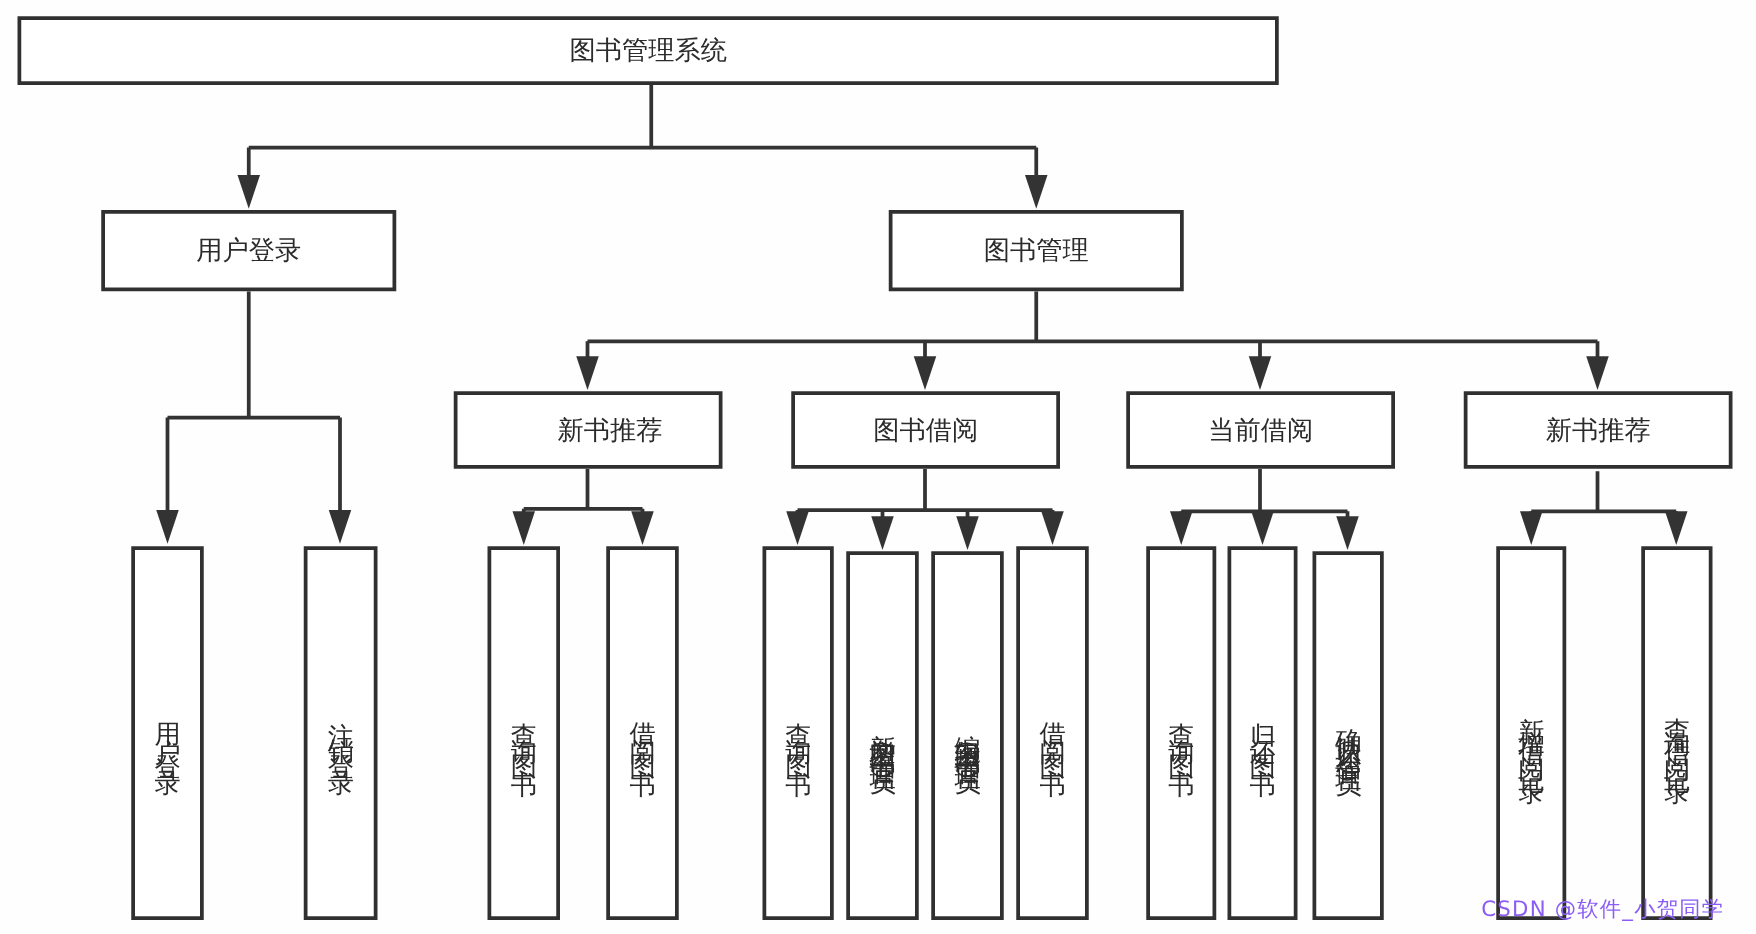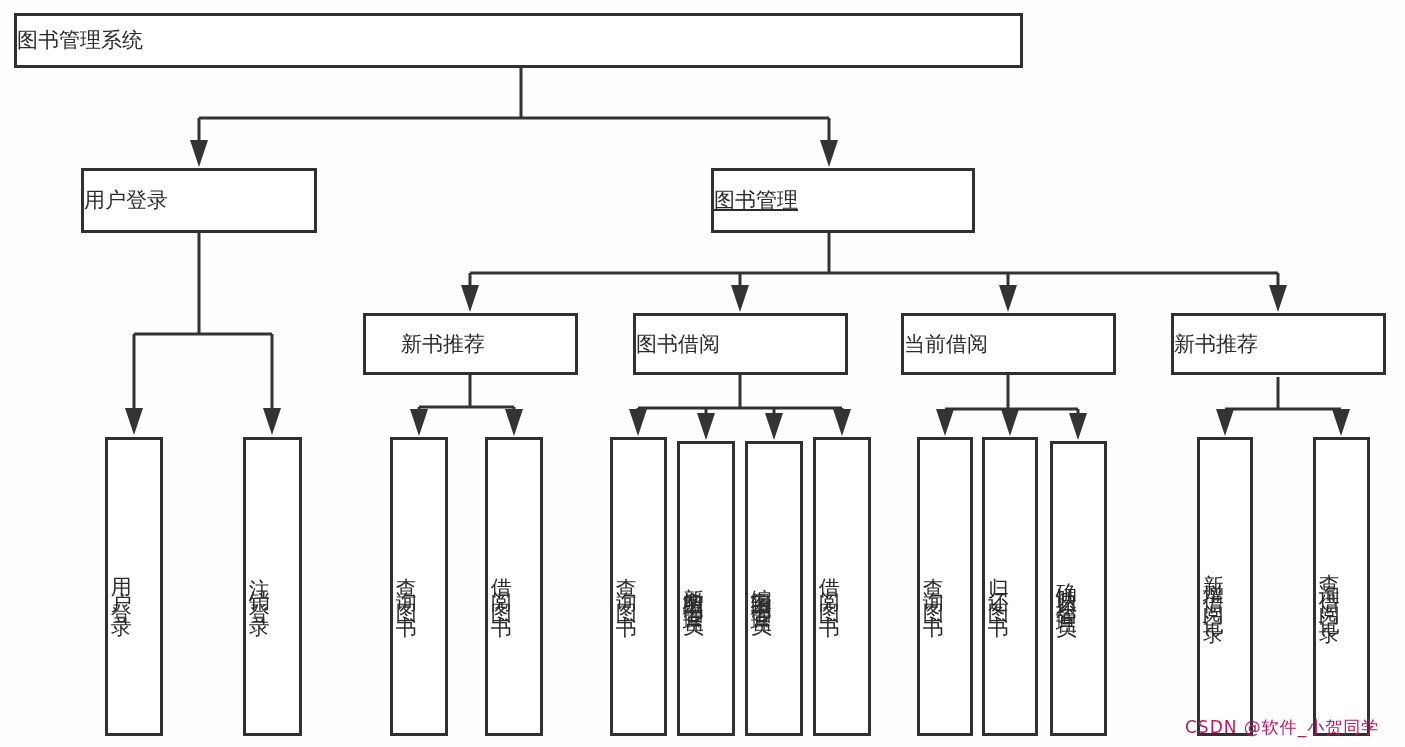--- a/index.html
+++ b/index.html
@@ -3,54 +3,54 @@
 <meta charset="utf-8">
 <style>
   html,body{margin:0;padding:0;background:#fefefe;}
   .stage{
     position:relative;width:1405px;height:747px;background:#fefefe;overflow:hidden;
     font-family:"DejaVu Sans","Liberation Sans",sans-serif;color:#2b2b2b;
   }
   .wires{position:absolute;left:0;top:0;z-index:1;}
   .node{
     position:absolute;z-index:2;background:#ffffff;border:3px solid #303030;
-    display:flex;align-items:center;box-sizing:border-box;
+    display:flex;align-items:center;justify-content:center;box-sizing:border-box;
   }
   .node .label{font-size:21px;line-height:1.25;white-space:nowrap;}
   .vnode .label{
     writing-mode:vertical-rl;text-orientation:mixed;
   }
   .v4{letter-spacing:13px;}
   .v6{letter-spacing:10px;}
   .v9{letter-spacing:5px;}
   .v10{letter-spacing:4px;}
   
   .box-root{left:14px;top:13px;width:1009px;height:55px;}
   .box-user-login{left:81px;top:168px;width:236px;height:65px;}
-  .box-book-mgmt{left:711px;top:168px;width:264px;height:65px;text-decoration:underline;}
+  .box-book-mgmt{left:711px;top:168px;width:236px;height:65px;}
   .box-new-books{left:363px;top:313px;width:215px;height:62px;padding-left:35px;}
   .box-book-borrow{left:633px;top:313px;width:215px;height:62px;}
   .box-cur-borrow{left:901px;top:313px;width:215px;height:62px;}
   .box-borrow-rec{left:1171px;top:313px;width:215px;height:62px;}
   .box-ul-login{left:105px;top:437px;width:58px;height:299px;}
   .box-ul-logout{left:243px;top:437px;width:59px;height:299px;}
   .box-nb-query{left:390px;top:437px;width:58px;height:299px;}
   .box-nb-borrow{left:485px;top:437px;width:58px;height:299px;}
   .box-bb-query{left:610px;top:437px;width:57px;height:299px;}
   .box-bb-add{left:677px;top:441px;width:58px;height:295px;}
   .box-bb-edit{left:745px;top:441px;width:58px;height:295px;}
   .box-bb-borrow{left:813px;top:437px;width:58px;height:299px;}
   .box-cb-query{left:917px;top:437px;width:56px;height:299px;}
   .box-cb-return{left:982px;top:437px;width:56px;height:299px;}
   .box-cb-confirm{left:1050px;top:441px;width:57px;height:295px;}
   .box-br-add{left:1197px;top:437px;width:56px;height:299px;}
   .box-br-query{left:1313px;top:437px;width:57px;height:299px;}
   .watermark{
     position:absolute;left:1185px;top:716px;z-index:3;
-    font-size:17px;letter-spacing:1px;color:#be185d;white-space:nowrap;
+    font-size:17px;letter-spacing:1px;color:#8b5cf6;white-space:nowrap;
   }
 </style>
 </head>
 <body>
 
 <div class="stage">
 
   <svg class="wires" width="1405" height="747" viewBox="0 0 1405 747" aria-hidden="true">
     <path fill="none" stroke="#333333" stroke-width="3" d="M521 68 V118 M199 118 H829 M199 118 V142 M829 118 V142
              M199 233 V334 M134 334 H272 M134 334 V410 M272 334 V410

